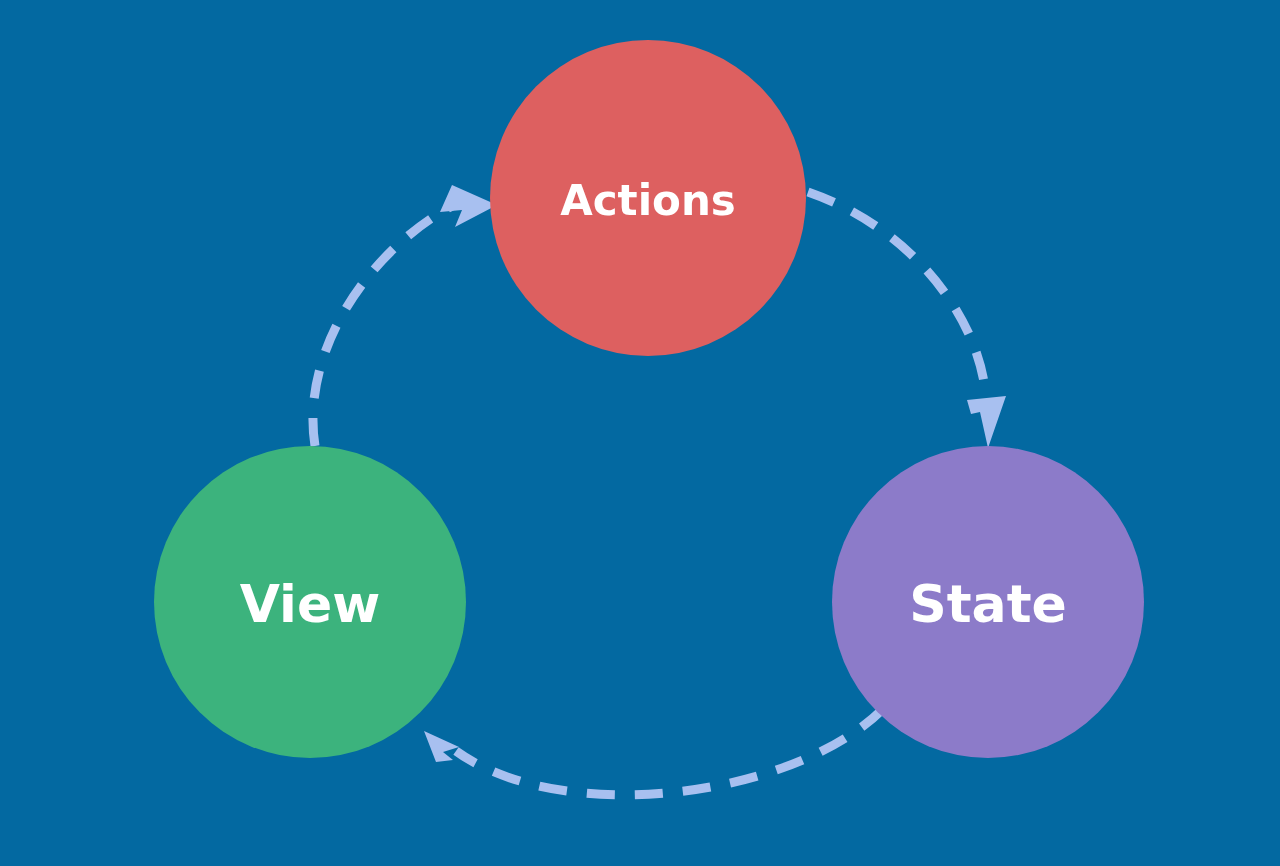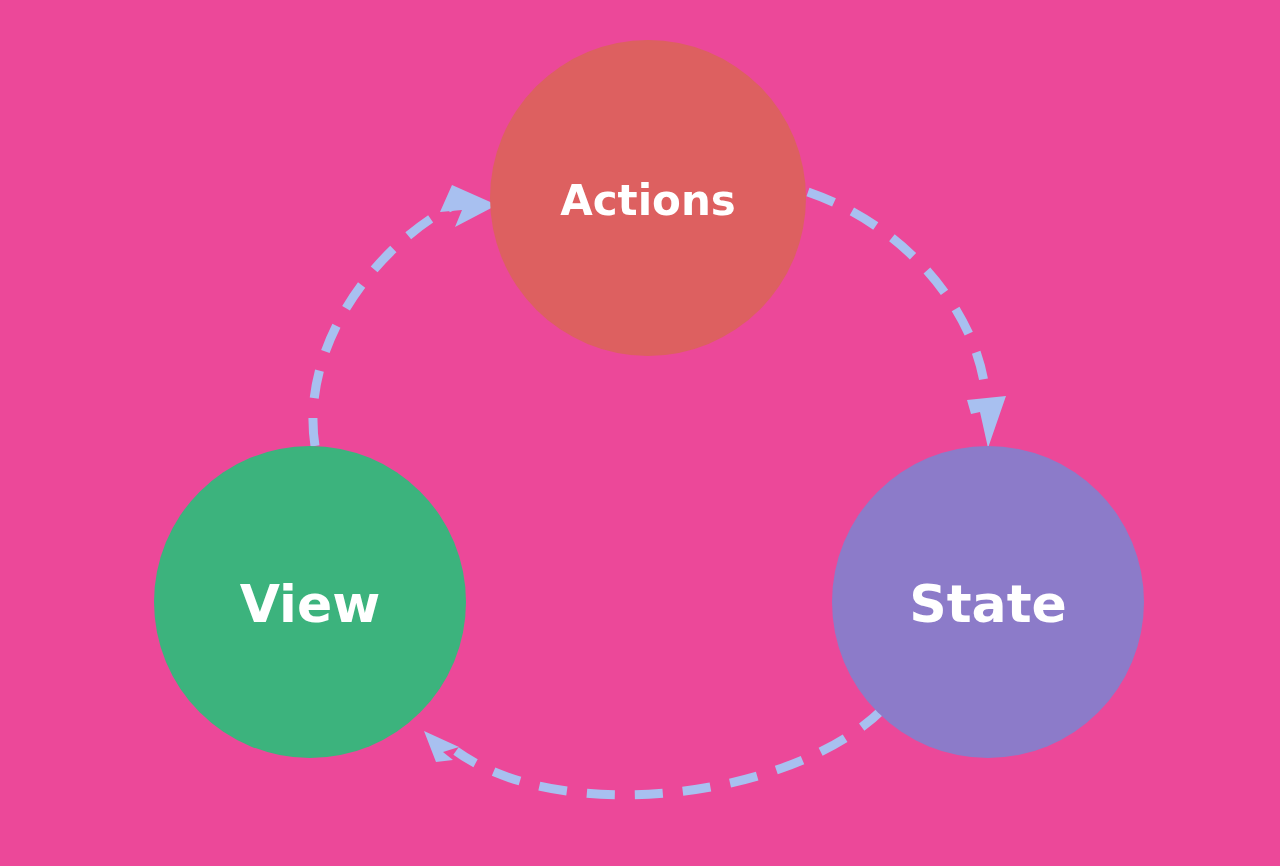--- a/index.html
+++ b/index.html
@@ -42,21 +42,21 @@
     fill: none;
     stroke-linecap: butt;
   }
   .arrow-head {
     stroke: none;
   }
 </style>
 </head>
 <body>
 
-<div id="diagram-root" style="background: #ec4899;">
+<div id="diagram-root" style="background: #0369a1;">
   <svg id="cycle-svg" viewBox="0 0 1280 866" xmlns="http://www.w3.org/2000/svg">
 
     <g>
       <path class="edge-path" id="edge-view-actions" d="M 315 446 C 300 350 370 250 452 206" stroke="#a8c0f0" stroke-width="9" stroke-dasharray="28 20"></path>
       <polygon class="arrow-head" id="head-actions" points="452,185 497,205 455,227 462,210 440,212" fill="#a8c0f0"></polygon>
     </g>
 
     <g>
       <path class="edge-path" id="edge-actions-state" d="M 808 192 C 912 228 980 318 986 398" stroke="#a8c0f0" stroke-width="9" stroke-dasharray="28 20"></path>
       <polygon class="arrow-head" id="head-state" points="967,400 1006,396 988,448 980,412 971,414" fill="#a8c0f0"></polygon>

